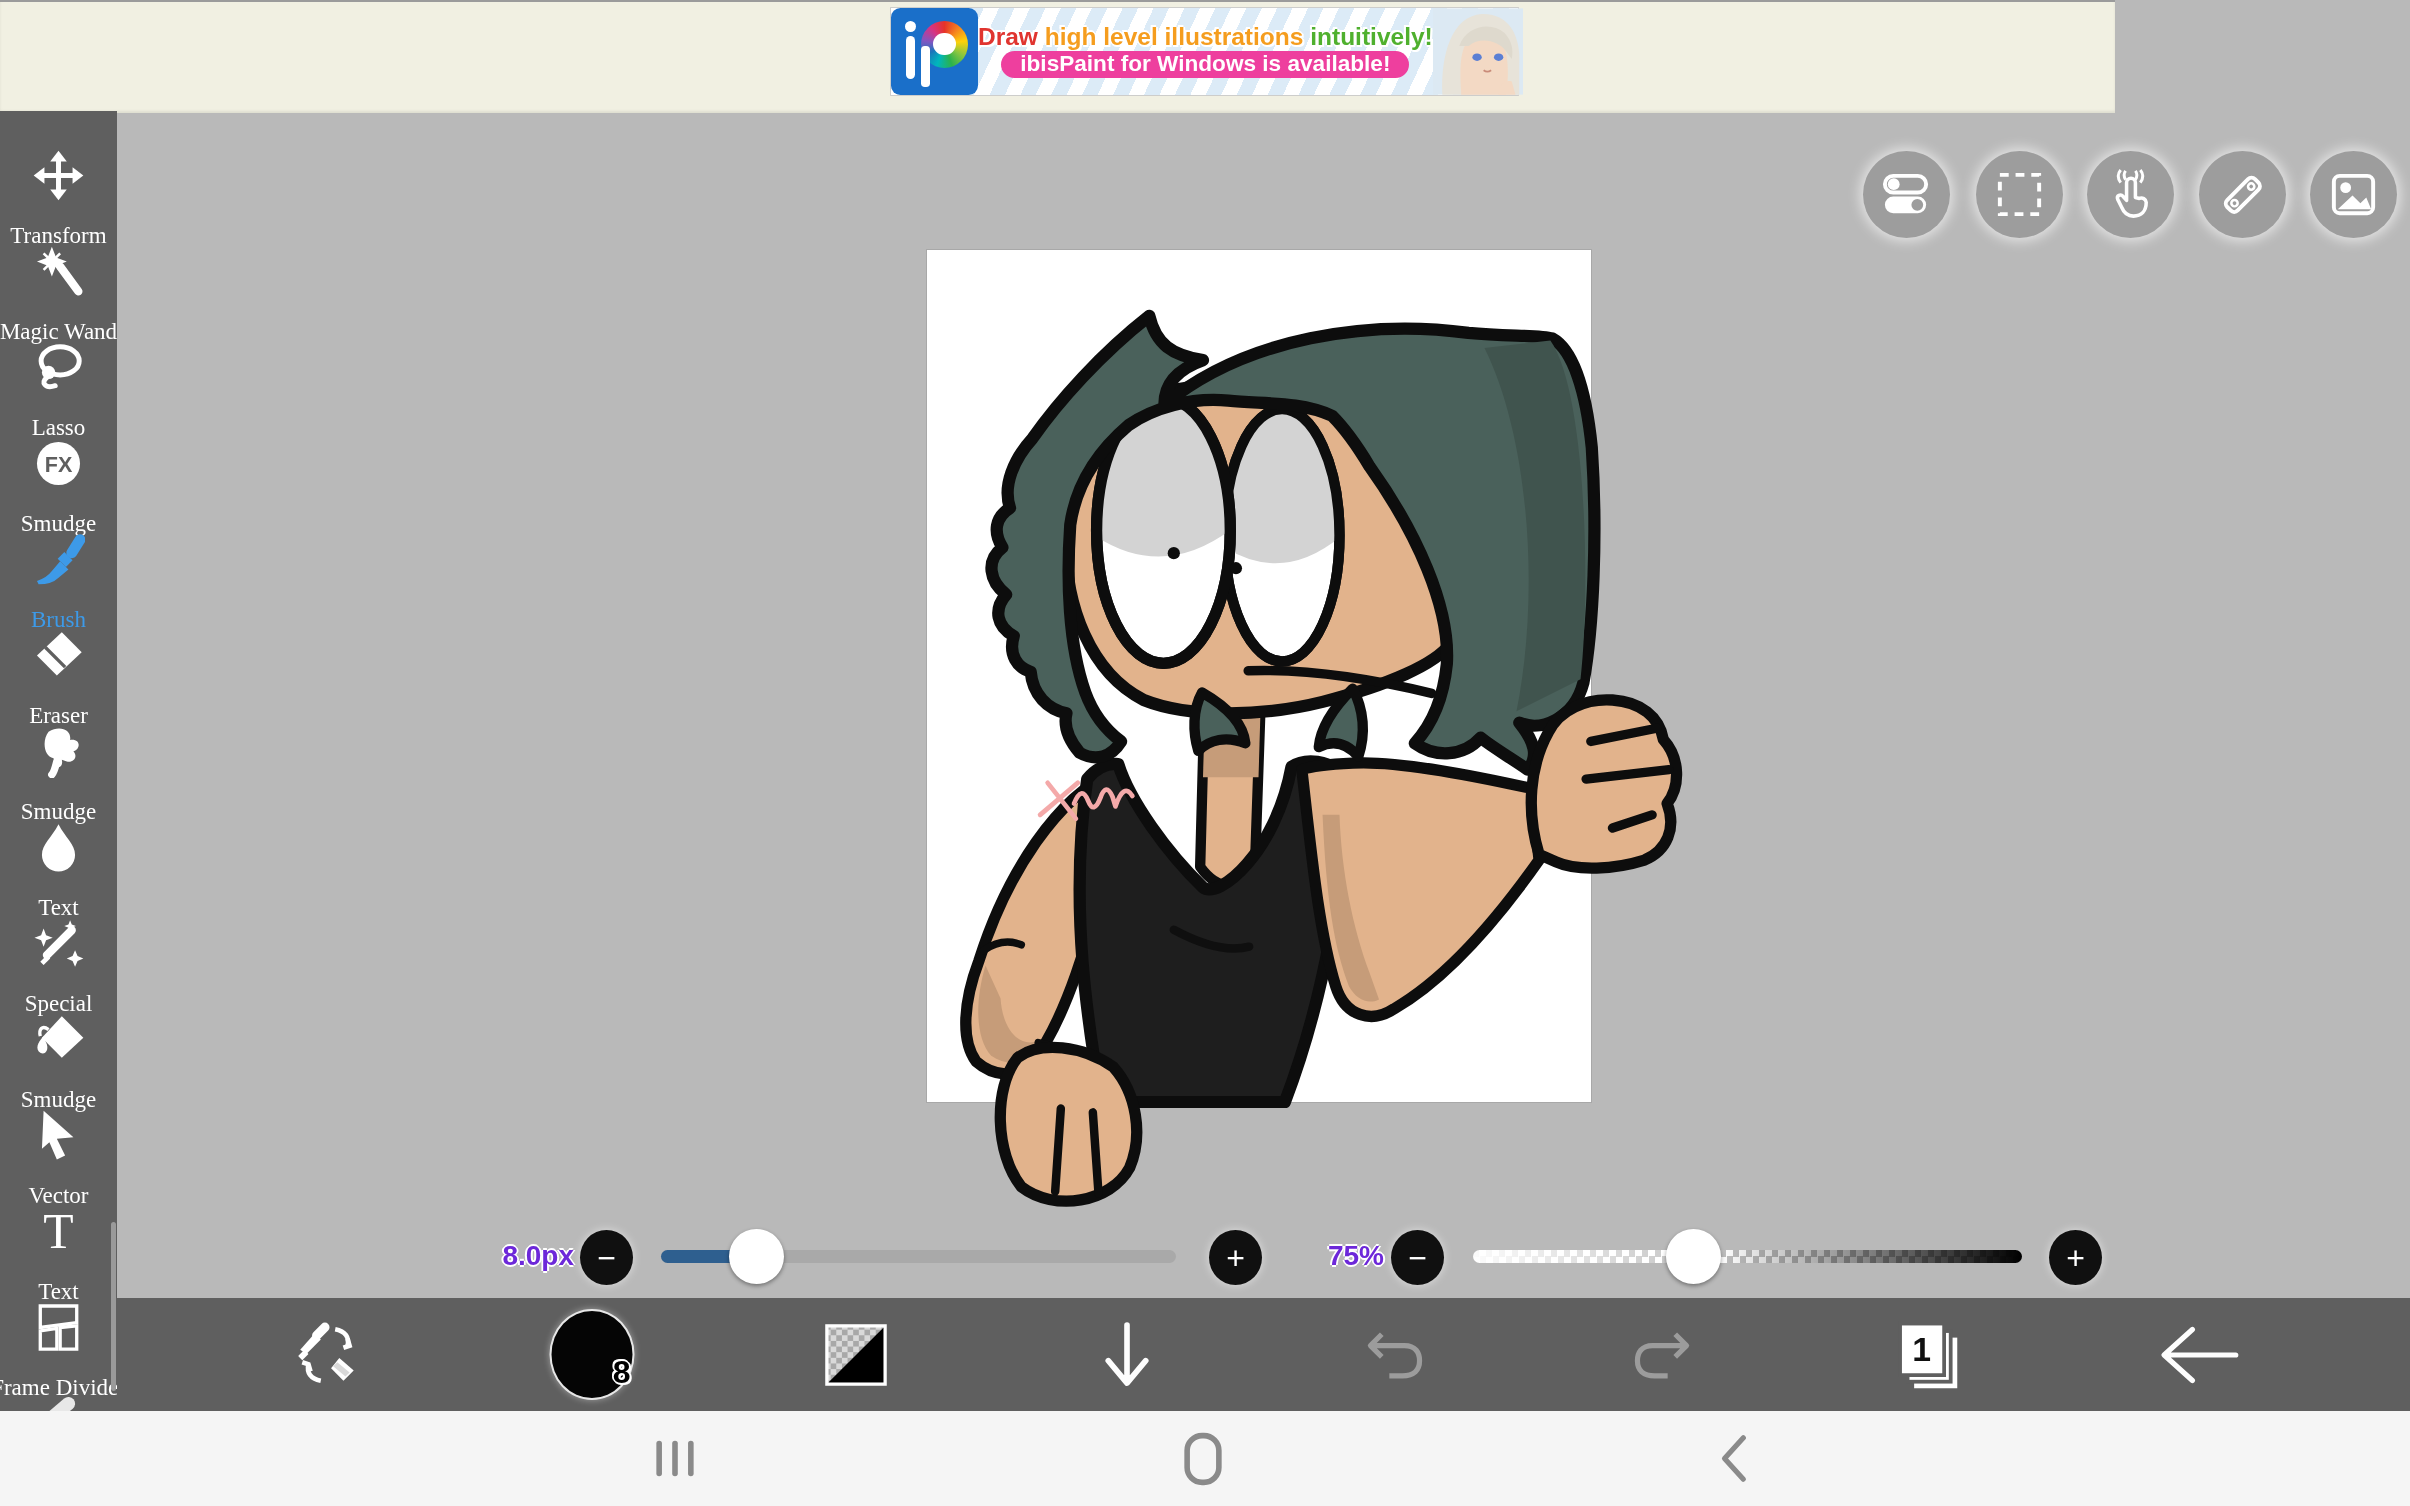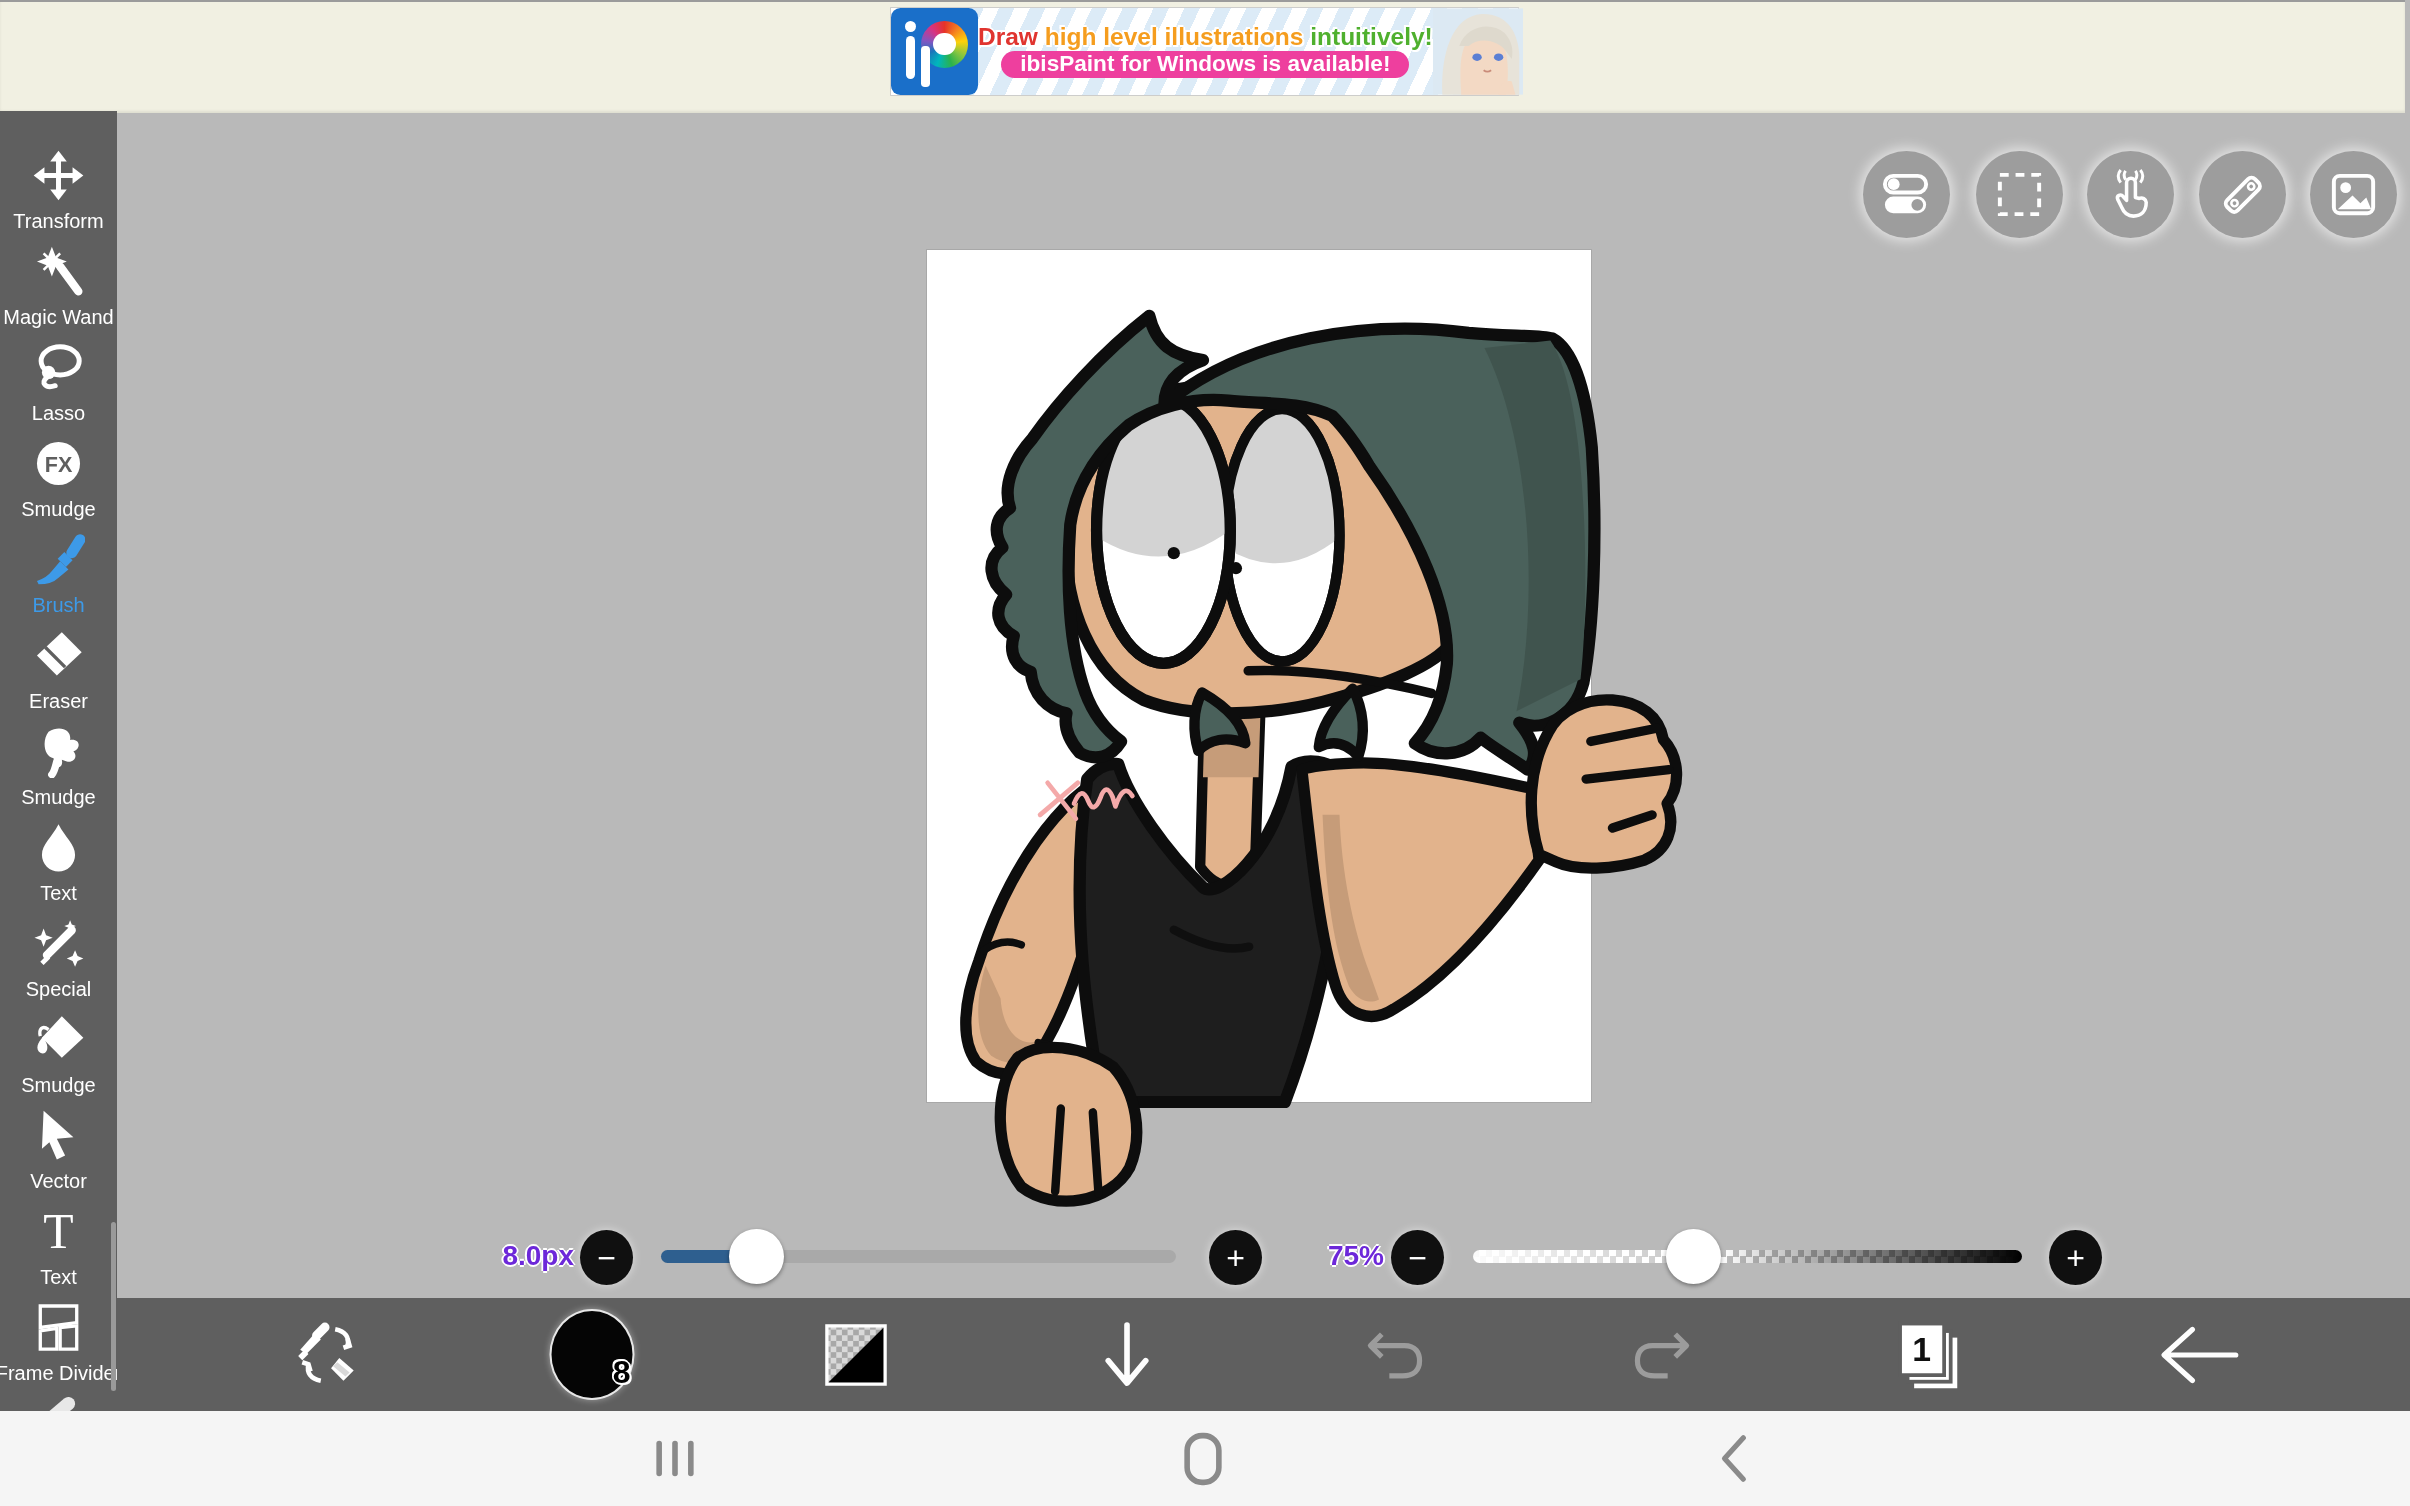--- a/index.html
+++ b/index.html
@@ -1,19 +1,19 @@
 <!DOCTYPE html>
 <html style="font-size:15px"><head>
 <meta charset="utf-8">
 <style>
   html,body{margin:0;padding:0;background:#000;}
   .screen{position:relative;width:2411px;height:1507px;background:#b9b9b9;overflow:hidden;
           font-family:"Liberation Sans", sans-serif;}
   
-  .topbar{position:absolute;left:0;top:0;width:2405px;height:111px;background:#f1f0e2;
+  .topbar{position:absolute;left:0;top:0;width:2115px;height:111px;background:#f1f0e2;
           border-top:2.8px solid #9b9b9b;box-shadow:inset 0 -1.9px 2.8px rgba(0,0,0,.08);}
   .ad{position:absolute;left:891px;top:5.6px;width:627px;height:87px;display:flex;align-items:stretch;
       background:repeating-linear-gradient(115deg,#ffffff 0 14px,#dcebf7 14px 28px);
       box-shadow:0 0 0 0.9px #c9c9c9;cursor:pointer;}
   .ad-logo{width:87px;height:87px;background:#1a6fc9;border-radius:9.4px;position:relative;flex:none;}
   .ad-logo .ibar{position:absolute;left:15px;top:28px;width:9.4px;height:43px;background:#fff;border-radius:4.7px;}
   .ad-logo .idot{position:absolute;left:14px;top:13px;width:11.3px;height:11.3px;background:#fff;border-radius:50%;}
   .ad-ring{position:absolute;left:30px;top:13px;width:47px;height:47px;border-radius:50%;
            background:conic-gradient(#e63329,#f5821f,#fdd20a,#8cc63f,#2bb24c,#00b7bd,#1b75bb,#7e57c2,#d63384,#e63329);}
   .ad-ring::after{content:"";position:absolute;left:12.2px;top:12.2px;width:22.6px;height:22.6px;border-radius:50%;background:#fff;}
@@ -25,21 +25,21 @@
          text-shadow:-1.9px 0 #fff,1.9px 0 #fff,0 -1.9px #fff,0 1.9px #fff,1.9px 1.9px #fff,-1.9px -1.9px #fff;}
   .ad-pill{margin-top:1px;background:#ee3f9e;color:#fff;font-weight:bold;font-size:22.6px;
            padding:0.9px 19px 2.8px;border-radius:17px;white-space:nowrap;}
   .ad-char{width:90px;height:87px;flex:none;position:relative;overflow:hidden;}
   
   .sidebar{position:absolute;left:0;top:111px;width:117px;height:1300px;background:#5f5f5f;
            overflow:hidden;z-index:5;}
   .tools{display:flex;flex-direction:column;padding-top:38px;}
   .tool{height:96px;display:flex;flex-direction:column;align-items:center;flex:none;cursor:pointer;}
   .tool .ticon{width:53px;height:53px;display:flex;align-items:flex-start;justify-content:center;}
-  .tool .tlabel{font-size:20px;color:#fff;margin-top:8px;white-space:nowrap;}
+  .tool .tlabel{font-size:23px;color:#fff;margin-top:21px;white-space:nowrap;font-family:Liberation Serif, serif;}
   .tool.selected .tlabel{color:#3d9ae8;}
   .drawer-tab{position:absolute;left:0;top:284px;width:9.4px;height:143px;background:#8b8b8b;
               border-radius:0 6.6px 6.6px 0;}
   .side-scroll{position:absolute;right:0.9px;top:1111px;width:4.7px;height:169px;background:#9a9a9a;border-radius:2.8px;}
   
   .canvas{position:absolute;left:927px;top:250px;width:664px;height:852px;background:#fff;
           outline:0.9px solid #a8a8a8;}
   .artwork{position:absolute;left:927px;top:250px;overflow:visible;z-index:2;}
   .mode-btn{position:absolute;top:151px;width:87px;height:87px;border-radius:50%;background:#9d9d9d;
             box-shadow:0 0 13px 2.8px rgba(255,255,255,.65);display:flex;align-items:center;justify-content:center;cursor:pointer;}

